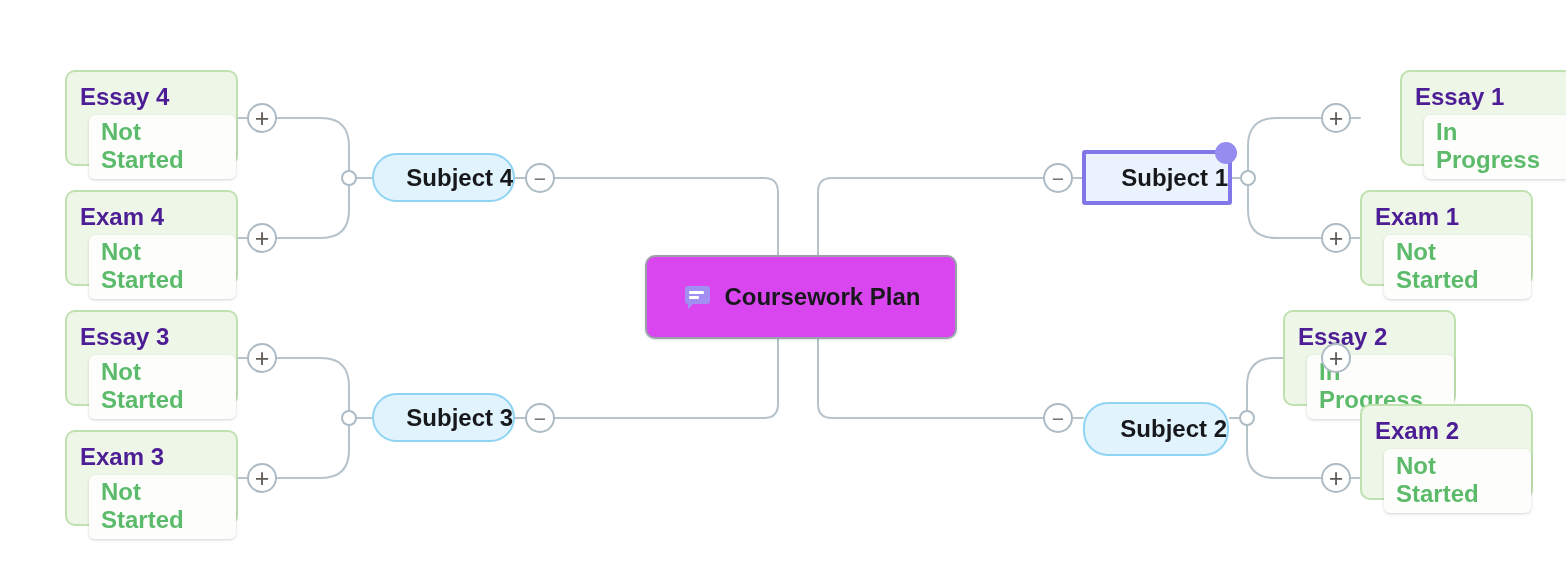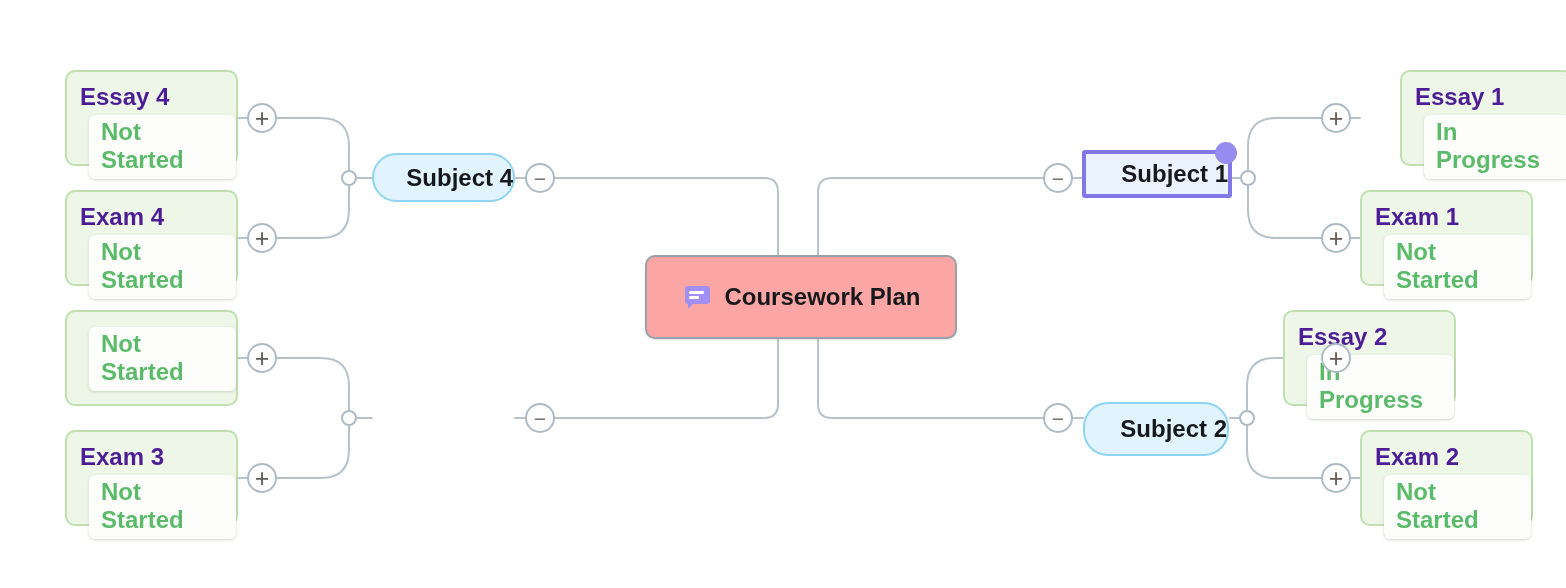--- a/index.html
+++ b/index.html
@@ -32,21 +32,21 @@
   .subject.selected{
     background:#eaf3fd;border:4px solid #8177e8;border-radius:3px;
   }
   .sel-handle{
     position:absolute;width:22px;height:22px;border-radius:50%;background:#968cef;z-index:3;
   }
 
   
   .root{
     position:absolute;box-sizing:border-box;z-index:2;display:flex;align-items:center;justify-content:center;gap:13px;
-    background:#fca5a5;border:2px solid #9aa1aa;border-radius:10px;
+    background:#d946ef;border:2px solid #9aa1aa;border-radius:10px;
     font-size:24px;font-weight:700;color:#17181b;cursor:pointer;
     box-shadow:0 1px 2px rgba(120,130,140,0.25);
   }
   .comment-icon{display:flex;align-items:center;}
 
   
   .ctl{
     position:absolute;width:30px;height:30px;box-sizing:border-box;z-index:2;
     background:#ffffff;border:2px solid #adbbc5;border-radius:50%;
     display:flex;align-items:center;justify-content:center;
@@ -105,60 +105,64 @@
     <span class="comment-icon">
       <svg width="30" height="30" viewBox="0 0 30 30">
         <path d="M5 4 h20 a3 3 0 0 1 3 3 v12 a3 3 0 0 1 -3 3 h-14 l-5 5 v-5 a3 3 0 0 1 -3 -3 v-12 a3 3 0 0 1 3 -3 z" fill="#a18ff2" transform="translate(1,0)"></path>
         <rect x="8" y="9" width="15" height="3" rx="1.2" fill="#ffffff"></rect>
         <rect x="8" y="14" width="10" height="3" rx="1.2" fill="#ffffff"></rect>
       </svg>
     </span>
     <span>Coursework Plan</span>
   </div>
 
-  <div class="subject selected" style="left:1082px;top:150px;width:150px;height:48px;">
+  <div class="subject selected" style="left:1082px;top:150px;width:150px;height:55px;">
     <span>Subject 1</span>
   </div>
   <div class="sel-handle" style="left:1215px;top:142px;"></div>
 
   <div class="subject" style="left:1083px;top:402px;width:146px;height:54px;">
     <span>Subject 2</span>
   </div>
 
+  <div class="subject" style="left:372px;top:393px;width:143px;height:49px;">
+    <span>Subject 3</span>
+  </div>
 
   <div class="subject" style="left:372px;top:153px;width:143px;height:49px;">
     <span>Subject 4</span>
   </div>
 
   <div class="task" style="left:1360px;top:70px;margin-left:40px;">
     <div class="task-title">Essay 1</div>
     <div class="badge">In Progress</div>
   </div>
   <div class="task" style="left:1360px;top:190px;">
     <div class="task-title">Exam 1</div>
     <div class="badge">Not Started</div>
   </div>
   <div class="task" style="left:1283px;top:310px;">
     <div class="task-title">Essay 2</div>
     <div class="badge">In Progress</div>
   </div>
-  <div class="task" style="left:1360px;top:430px;">
+  <div class="task" style="left:1360px;top:404px;">
     <div class="task-title">Exam 2</div>
     <div class="badge">Not Started</div>
   </div>
 
   <div class="task" style="left:65px;top:70px;">
     <div class="task-title">Essay 4</div>
     <div class="badge">Not Started</div>
   </div>
   <div class="task" style="left:65px;top:190px;">
     <div class="task-title">Exam 4</div>
     <div class="badge">Not Started</div>
   </div>
   <div class="task" style="left:65px;top:310px;">
+    <div class="task-title">Essay 3</div>
     <div class="badge">Not Started</div>
   </div>
   <div class="task" style="left:65px;top:430px;">
     <div class="task-title">Exam 3</div>
     <div class="badge">Not Started</div>
   </div>
 
   <div class="ctl minus" style="left:525px;top:163px;">−</div>
   <div class="ctl minus" style="left:525px;top:403px;">−</div>
   <div class="ctl minus" style="left:1043px;top:163px;">−</div>

